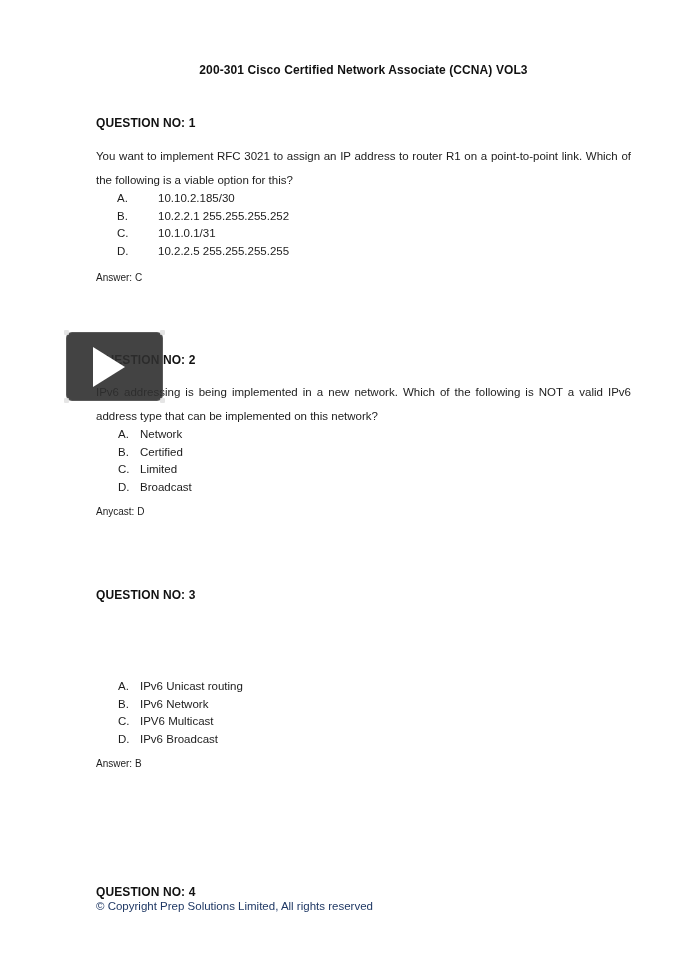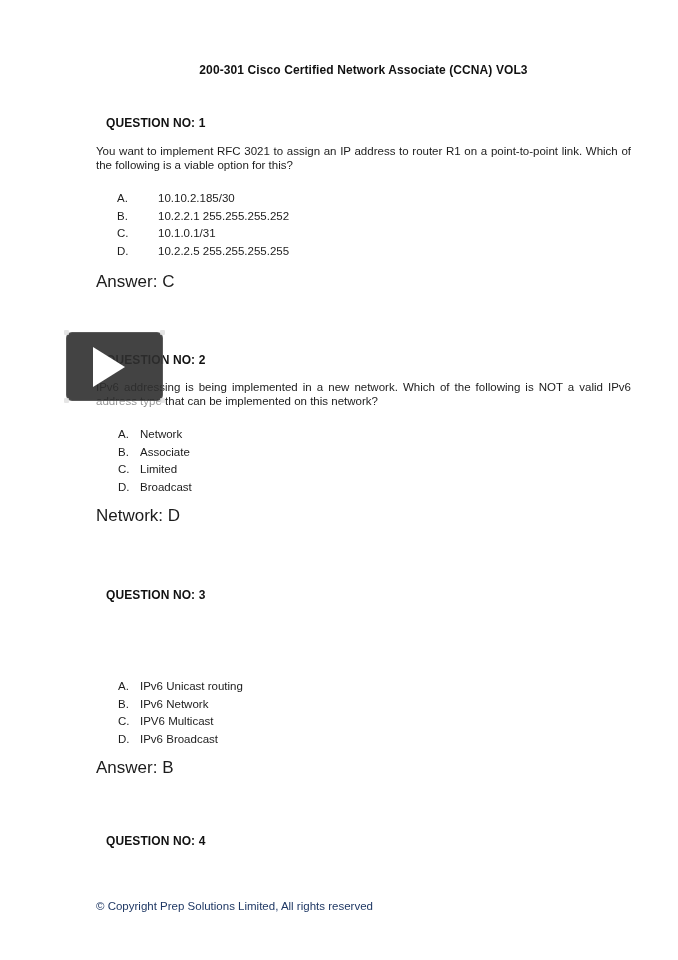--- a/index.html
+++ b/index.html
@@ -29,46 +29,45 @@
   }
   .q-heading {
     position: absolute;
     left: 96px;
     font-size: 12px;
     font-weight: 700;
     color: #111111;
     line-height: 14px;
     letter-spacing: 0.1px;
     white-space: nowrap;
-    margin-left: 10px;
   }
   .q-text {
     position: absolute;
     left: 96px;
     width: 535px;
     font-size: 11.5px;
-    line-height: 14px;
+    line-height: 24px;
     text-align: justify;
     color: #1c1c1c;
   }
   .options {
     position: absolute;
     font-size: 11.5px;
     line-height: 17.7px;
     color: #1c1c1c;
   }
   .options .option-row { display: flex; }
   .options.wide-gap { left: 117px; }
   .options.wide-gap .opt-letter { width: 41px; flex: 0 0 41px; }
   .options.narrow-gap { left: 118px; }
   .options.narrow-gap .opt-letter { width: 22px; flex: 0 0 22px; }
   .answer-line {
     position: absolute;
     left: 96px;
-    font-size: 17px;
+    font-size: 10px;
     color: #1c1c1c;
     white-space: nowrap;
   }
   .footer-line {
     position: absolute;
     left: 96px;
     top: 900px;
     font-size: 11.5px;
     color: #1f3864;
     white-space: nowrap;
@@ -151,32 +150,32 @@
 
   <div class="q-heading" style="top:353px">QUESTION NO: 2</div>
   <div class="q-text" style="top:380px">IPv6 addressing is being implemented in a new network. Which of the following is NOT a valid IPv6 address type that can be implemented on this network?</div>
   <div class="options narrow-gap" style="top:426px">
     <div class="option-row">
       <span class="opt-letter">A.</span>
       <span class="opt-text">Network</span>
     </div>
     <div class="option-row">
       <span class="opt-letter">B.</span>
-      <span class="opt-text">Associate</span>
+      <span class="opt-text">Certified</span>
     </div>
     <div class="option-row">
       <span class="opt-letter">C.</span>
       <span class="opt-text">Limited</span>
     </div>
     <div class="option-row">
       <span class="opt-letter">D.</span>
       <span class="opt-text">Broadcast</span>
     </div>
   </div>
-  <div class="answer-line" style="top:506px">Network: D</div>
+  <div class="answer-line" style="top:506px">Anycast: D</div>
 
   <div class="q-heading" style="top:588px">QUESTION NO: 3</div>
   <div class="options narrow-gap" style="top:678px">
     <div class="option-row">
       <span class="opt-letter">A.</span>
       <span class="opt-text">IPv6 Unicast routing</span>
     </div>
     <div class="option-row">
       <span class="opt-letter">B.</span>
       <span class="opt-text">IPv6 Network</span>
@@ -185,21 +184,21 @@
       <span class="opt-letter">C.</span>
       <span class="opt-text">IPV6 Multicast</span>
     </div>
     <div class="option-row">
       <span class="opt-letter">D.</span>
       <span class="opt-text">IPv6 Broadcast</span>
     </div>
   </div>
   <div class="answer-line" style="top:758px">Answer: B</div>
 
-  <div class="q-heading" style="top:834px">QUESTION NO: 4</div>
+  <div class="q-heading" style="top:885px">QUESTION NO: 4</div>
 
   <div class="footer-line">© Copyright Prep Solutions Limited, All rights reserved</div>
 
   <div class="video-overlay">
     <span class="play-triangle"></span>
     <span class="handle tl"></span>
     <span class="handle tr"></span>
     <span class="handle bl"></span>
     <span class="handle br"></span>
   </div>

